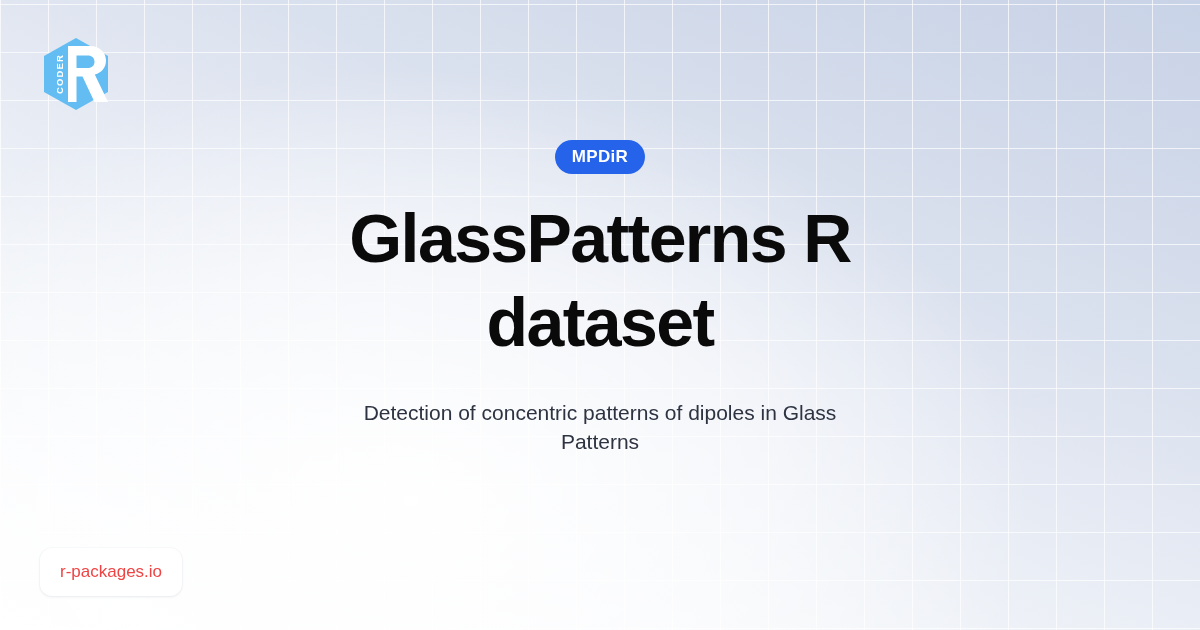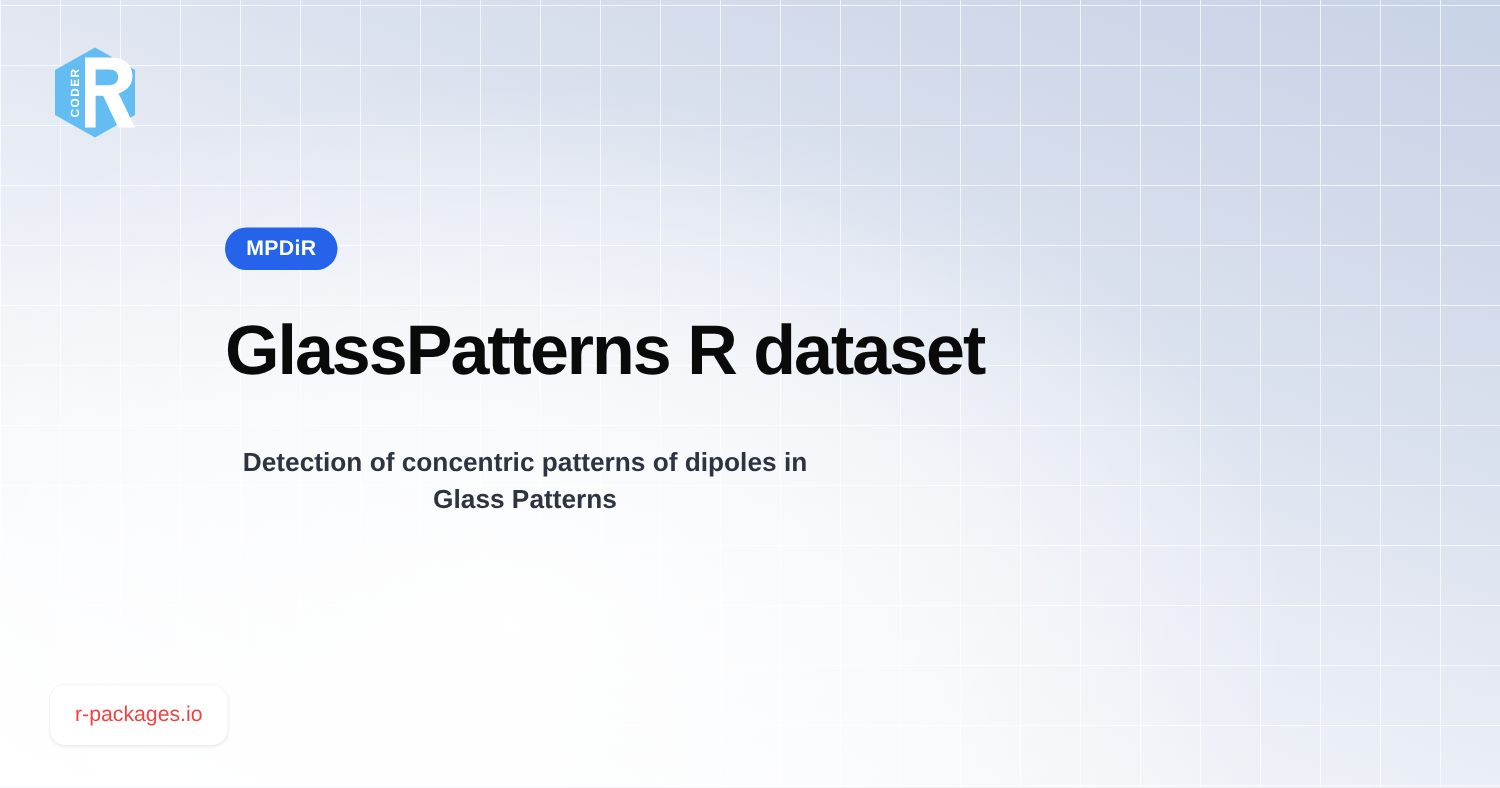--- a/index.html
+++ b/index.html
@@ -66,53 +66,53 @@
 
   
   .center {
     position: absolute;
     left: 0;
     right: 0;
     top: 0;
     height: 596px;
     display: flex;
     flex-direction: column;
-    align-items: flex-start;
+    align-items: center;
     justify-content: center;
     padding: 0 180px;
     text-align: center;
   }
 
   .badge {
     display: inline-block;
     background: #2563eb;
     color: #ffffff;
     font-size: 17px;
     font-weight: bold;
     letter-spacing: 0.3px;
     line-height: 1;
     padding: 8px 17px 9px;
     border-radius: 999px;
     margin-bottom: 22px;
   }
 
   .title {
-    font-size: 56px;
+    font-size: 68px;
     line-height: 84px;
     font-weight: bold;
     color: #0a0a0a;
     letter-spacing: -1.6px;
     max-width: 660px;
     margin-bottom: 34px;
   }
 
   .subtitle {
     font-size: 21px;
     line-height: 29px;
-    font-weight: bold;
+    font-weight: normal;
     color: #2d3340;
     max-width: 480px;
   }
 
   
   .footer-chip {
     position: absolute;
     left: 40px;
     bottom: 34px;
     background: #ffffff;

